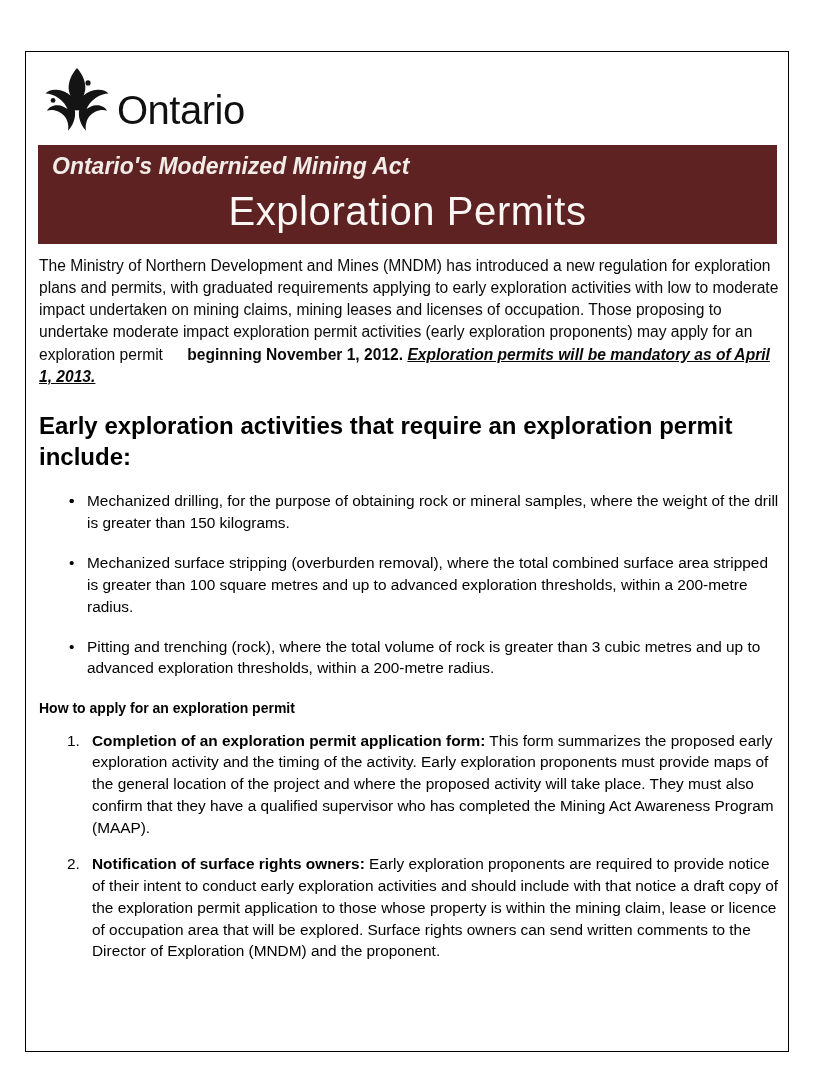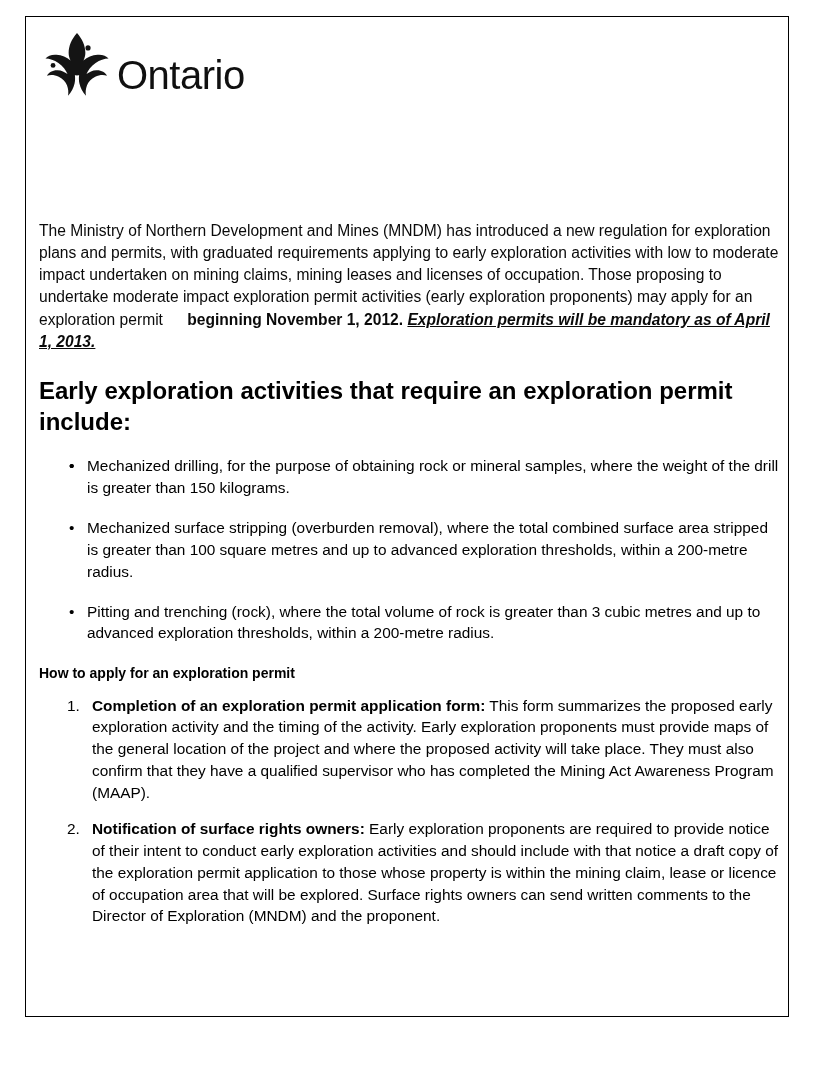--- a/index.html
+++ b/index.html
@@ -11,21 +11,21 @@
     width: 815px;
     height: 1065px;
     font-family: "Liberation Sans", sans-serif;
     color: #000000;
     overflow: hidden;
   }
 
   .page-frame {
     position: absolute;
     left: 25px;
-    top: 16px;
+    top: 51px;
     width: 764px;
     height: 1001px;
     border: 1.5px solid #000000;
     background: #ffffff;
     box-sizing: border-box;
   }
 
   
   .logo-band {
     position: absolute;
@@ -190,20 +190,24 @@
         <g fill="#141414">
           <circle cx="64.5" cy="27.5" r="3.4"></circle>
           <circle cx="18.5" cy="50.5" r="3.2"></circle>
           <circle cx="43.5" cy="67.5" r="3.2"></circle>
         </g>
       </svg>
     </span>
     <span class="ontario-wordmark">Ontario</span>
   </div>
 
+  <div class="banner">
+    <div class="banner-kicker">Ontario's Modernized Mining Act</div>
+    <div class="banner-title">Exploration Permits</div>
+  </div>
 
   <div class="content">
 
     <p class="intro-paragraph"><span>The Ministry of Northern Development and Mines (MNDM) has introduced a new regulation for exploration plans and permits, with graduated requirements applying to early exploration activities with low to moderate impact undertaken on mining claims, mining leases and licenses of occupation. Those proposing to undertake moderate impact exploration permit activities (early exploration proponents) may apply for an exploration permit </span><span class="bold">beginning November 1, 2012.</span><span> </span><span class="bold-italic-underline">Exploration permits will be mandatory as of April 1, 2013.</span></p>
 
     <h2 class="section-heading">Early exploration activities that require an exploration permit include:</h2>
 
     <ul class="bullet-list">
       <li>
         <span class="bullet-glyph">•</span>

